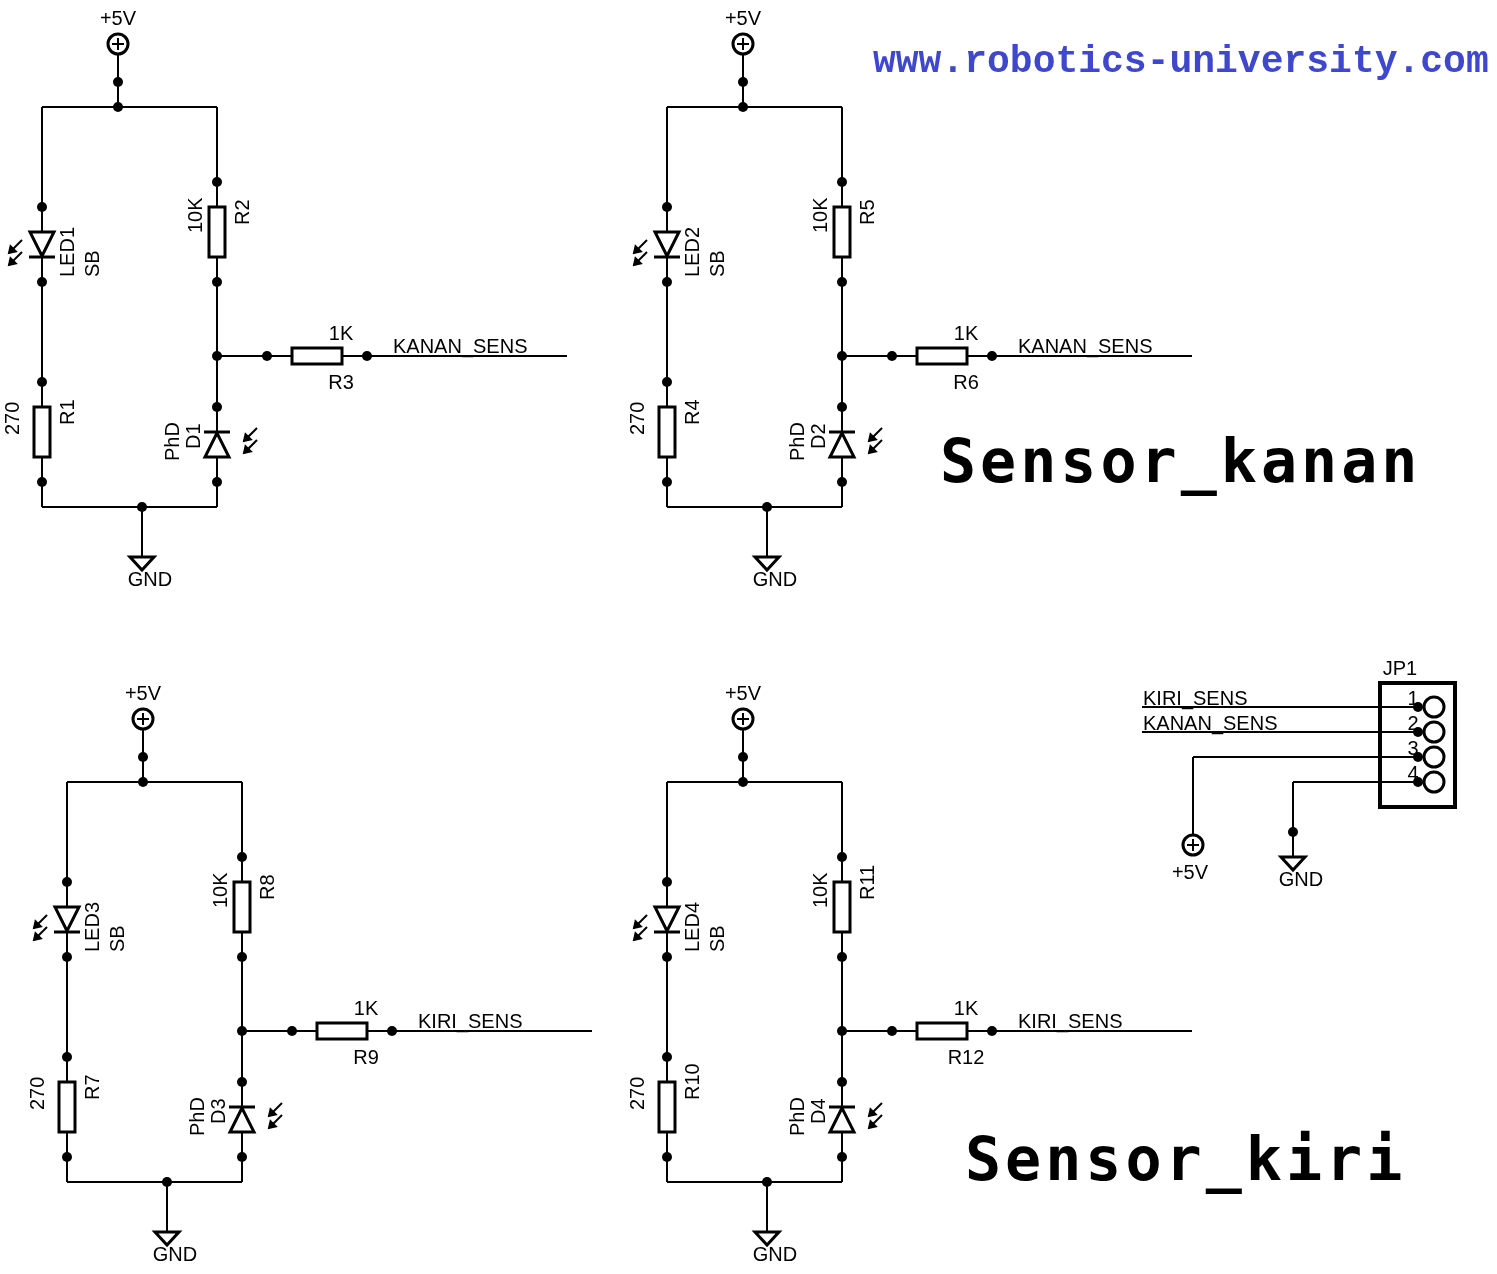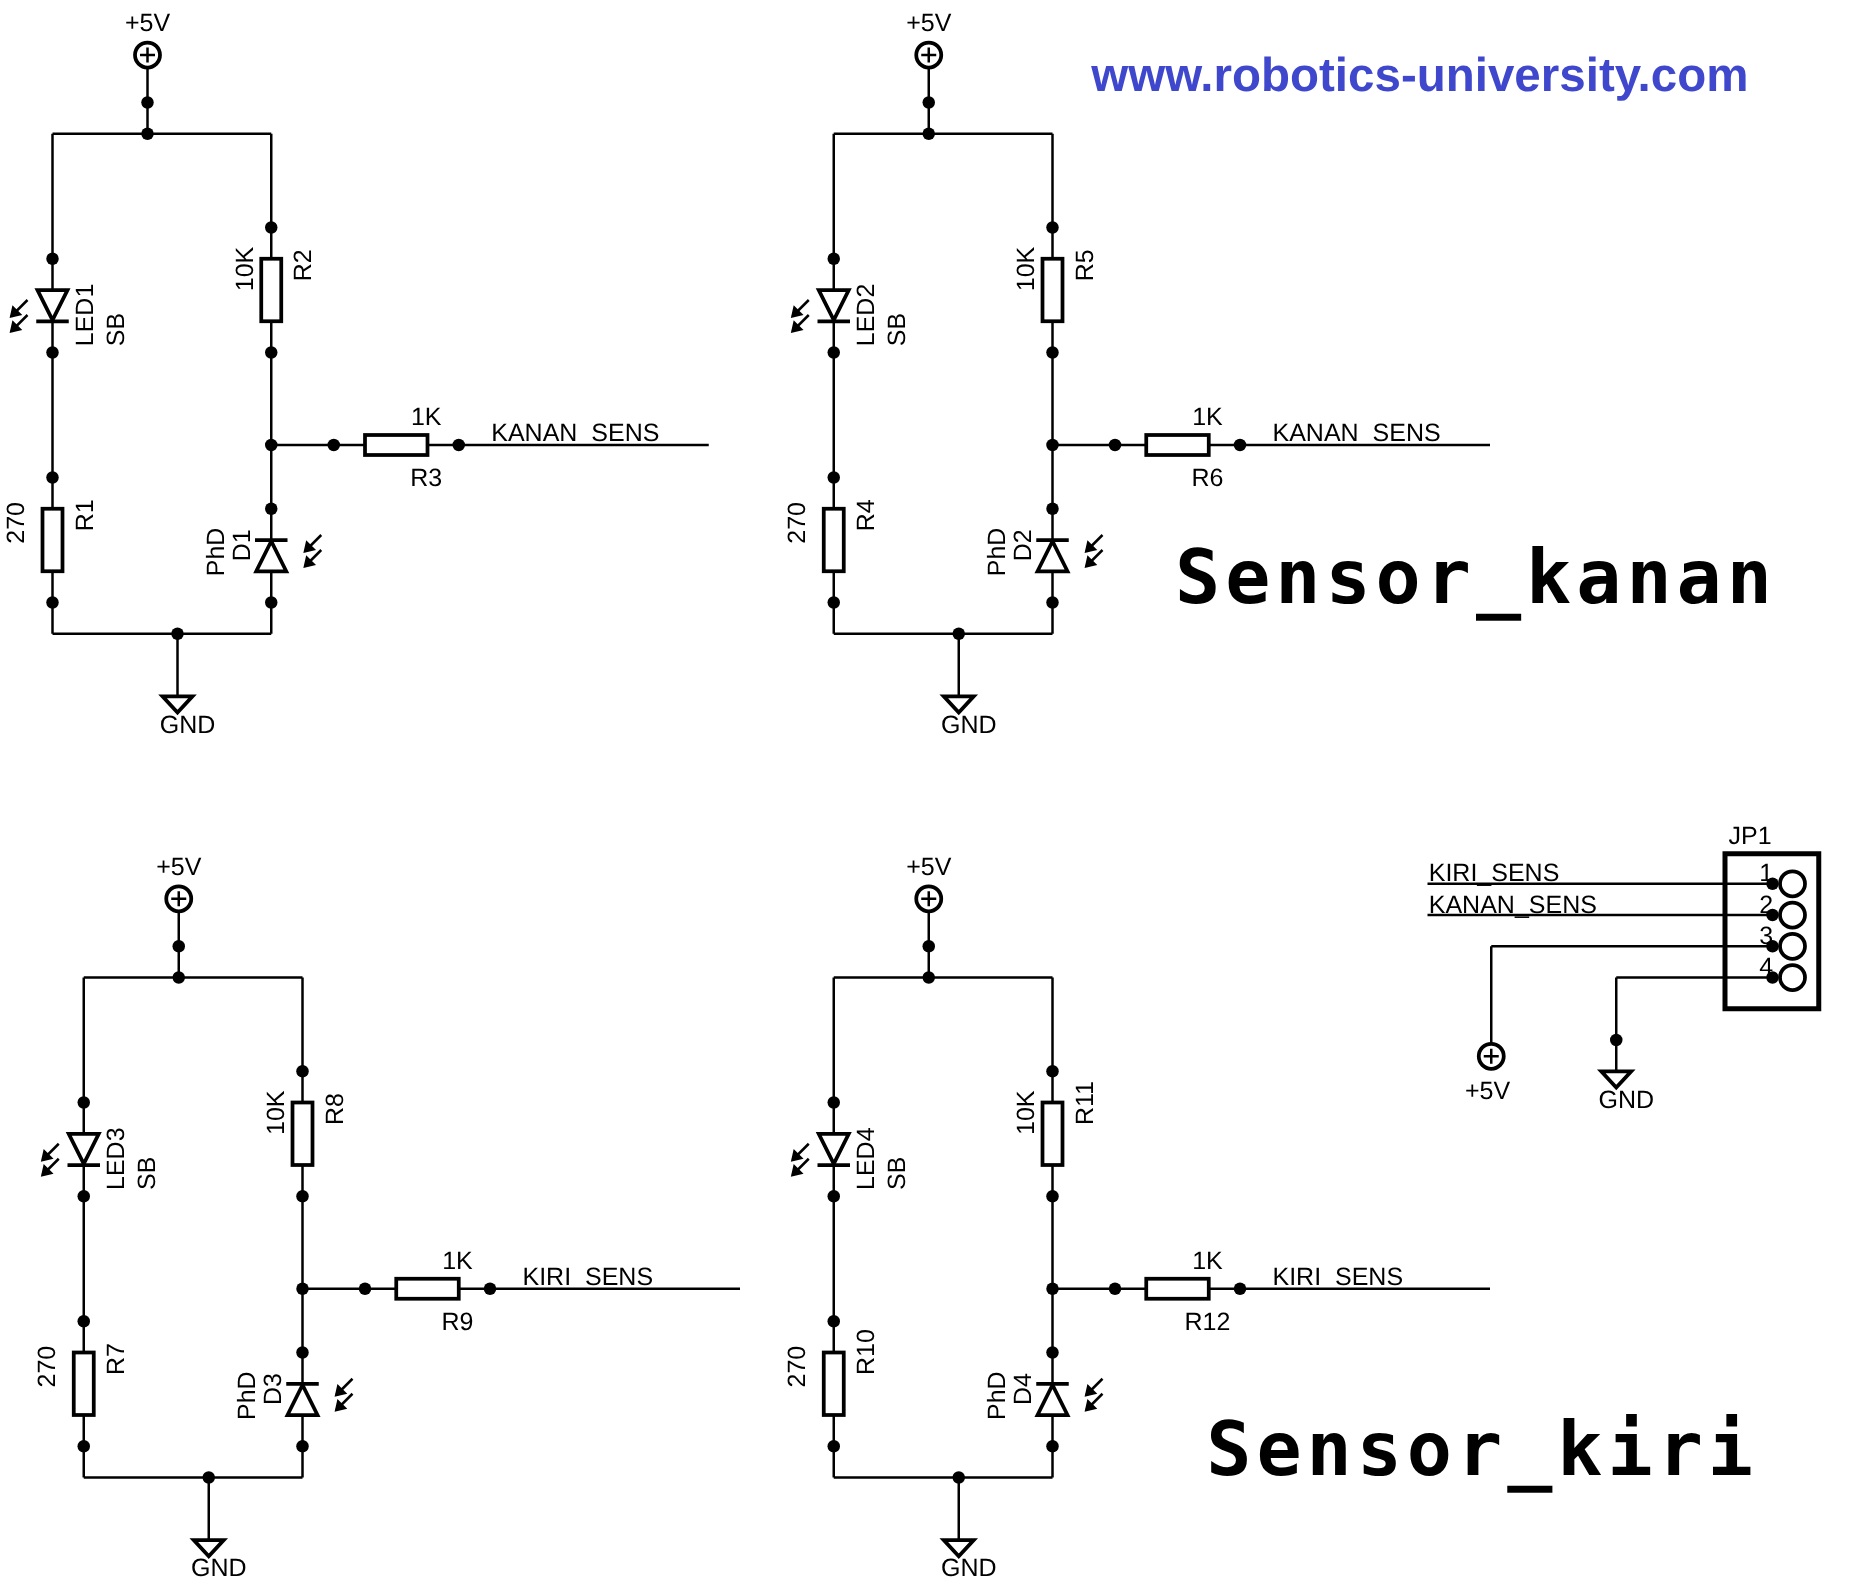--- a/index.html
+++ b/index.html
@@ -5,21 +5,21 @@
     html, body { margin: 0; padding: 0; background: #ffffff; }
     body { width: 1497px; height: 1274px; position: relative; overflow: hidden; }
     #schematic { position: absolute; left: 0; top: 0; width: 1497px; height: 1274px; }
     .wire { stroke: #000; stroke-width: 2; fill: none; }
     .part { stroke: #000; stroke-width: 3; fill: #fff; }
     .partline { stroke: #000; stroke-width: 3; fill: none; }
     .dot { fill: #000; }
     .lbl { font-family: "Liberation Sans", sans-serif; font-size: 20px; fill: #000; }
     .netlbl { font-family: "Liberation Sans", sans-serif; font-size: 20px; fill: #000; }
     .title { font-family: "DejaVu Sans Mono", monospace; font-size: 60px; font-weight: bold; fill: #000; letter-spacing: 4px; }
-    .url { position: absolute; left: 873px; top: 40px; font-family: Liberation Sans, sans-serif; font-weight: bold; font-size: 38px; color: #3f48cc; letter-spacing: 0px; white-space: nowrap; }
+    .url { position: absolute; left: 873px; top: 40px; font-family: Liberation Mono, monospace; font-weight: bold; font-size: 38px; color: #3f48cc; letter-spacing: 0px; white-space: nowrap; }
     .arrow { stroke: #000; stroke-width: 2; fill: #000; }
   </style>
 </head>
 <body>
 
 <svg id="schematic" xmlns="http://www.w3.org/2000/svg" width="1497" height="1274" viewBox="0 0 1497 1274">
   <g id="circuits-layer">
       <g transform="translate(0,0)">
         <circle cx="118" cy="44" r="10" class="partline"></circle>
         <line x1="112" y1="44" x2="124" y2="44" class="wire"></line>

